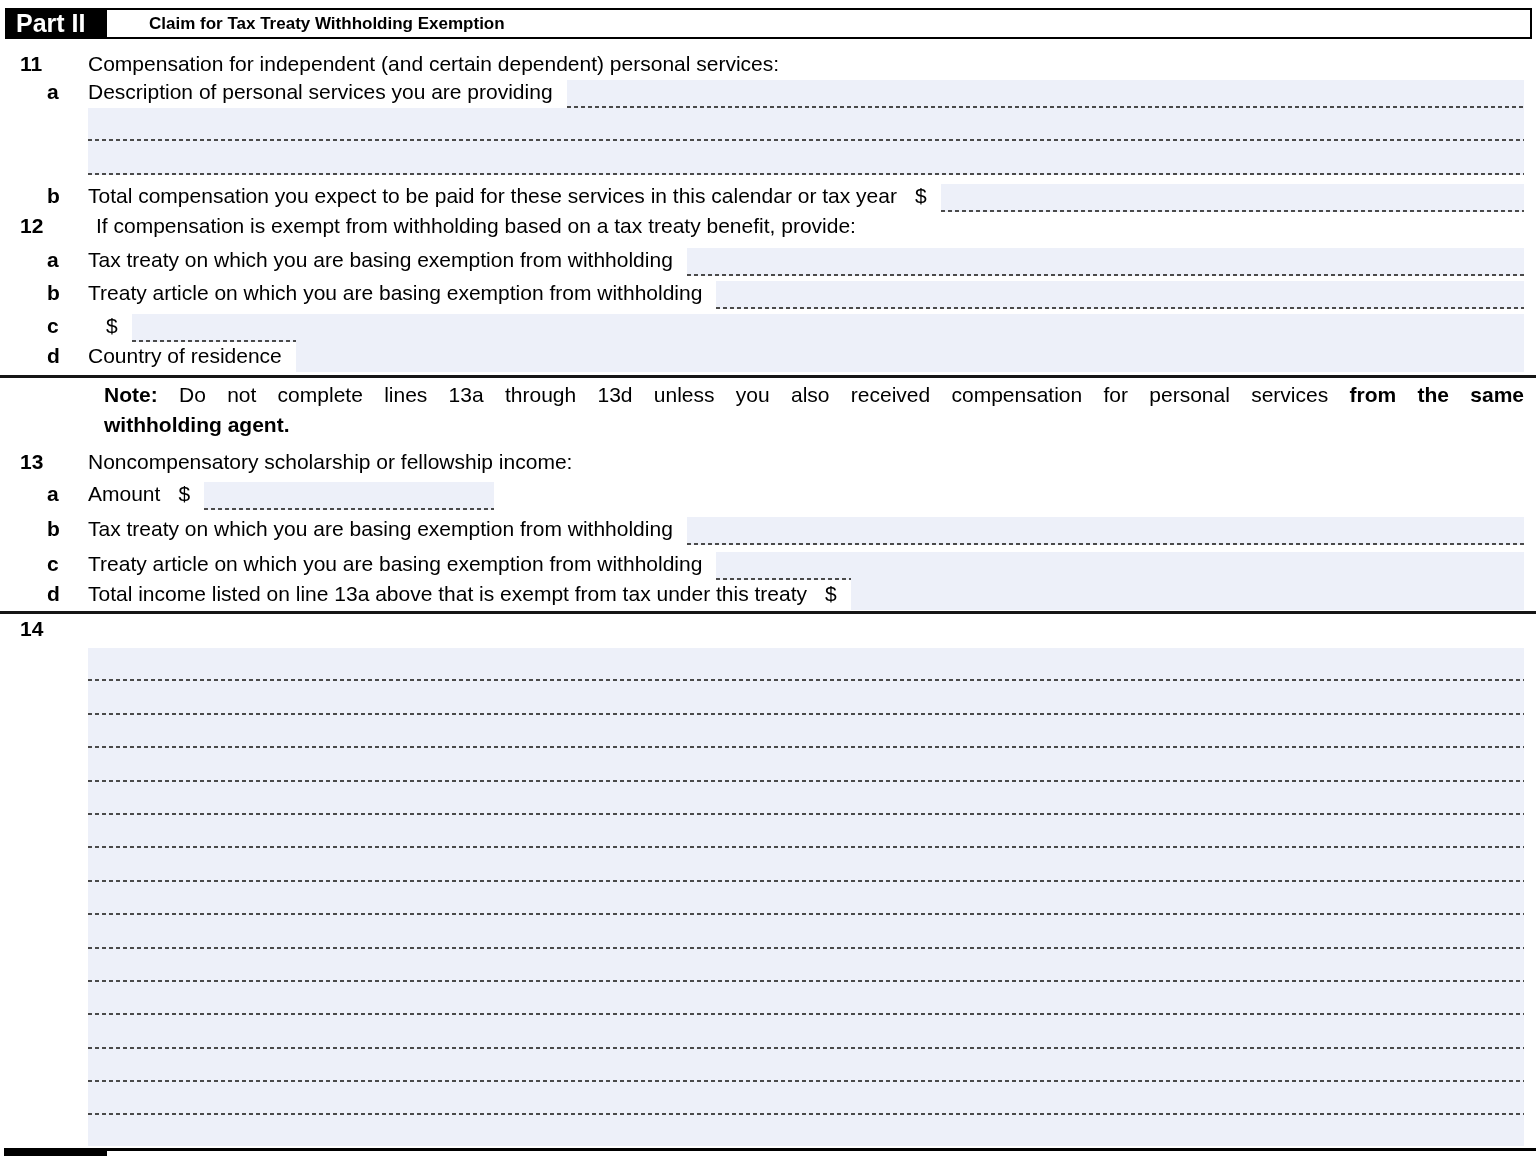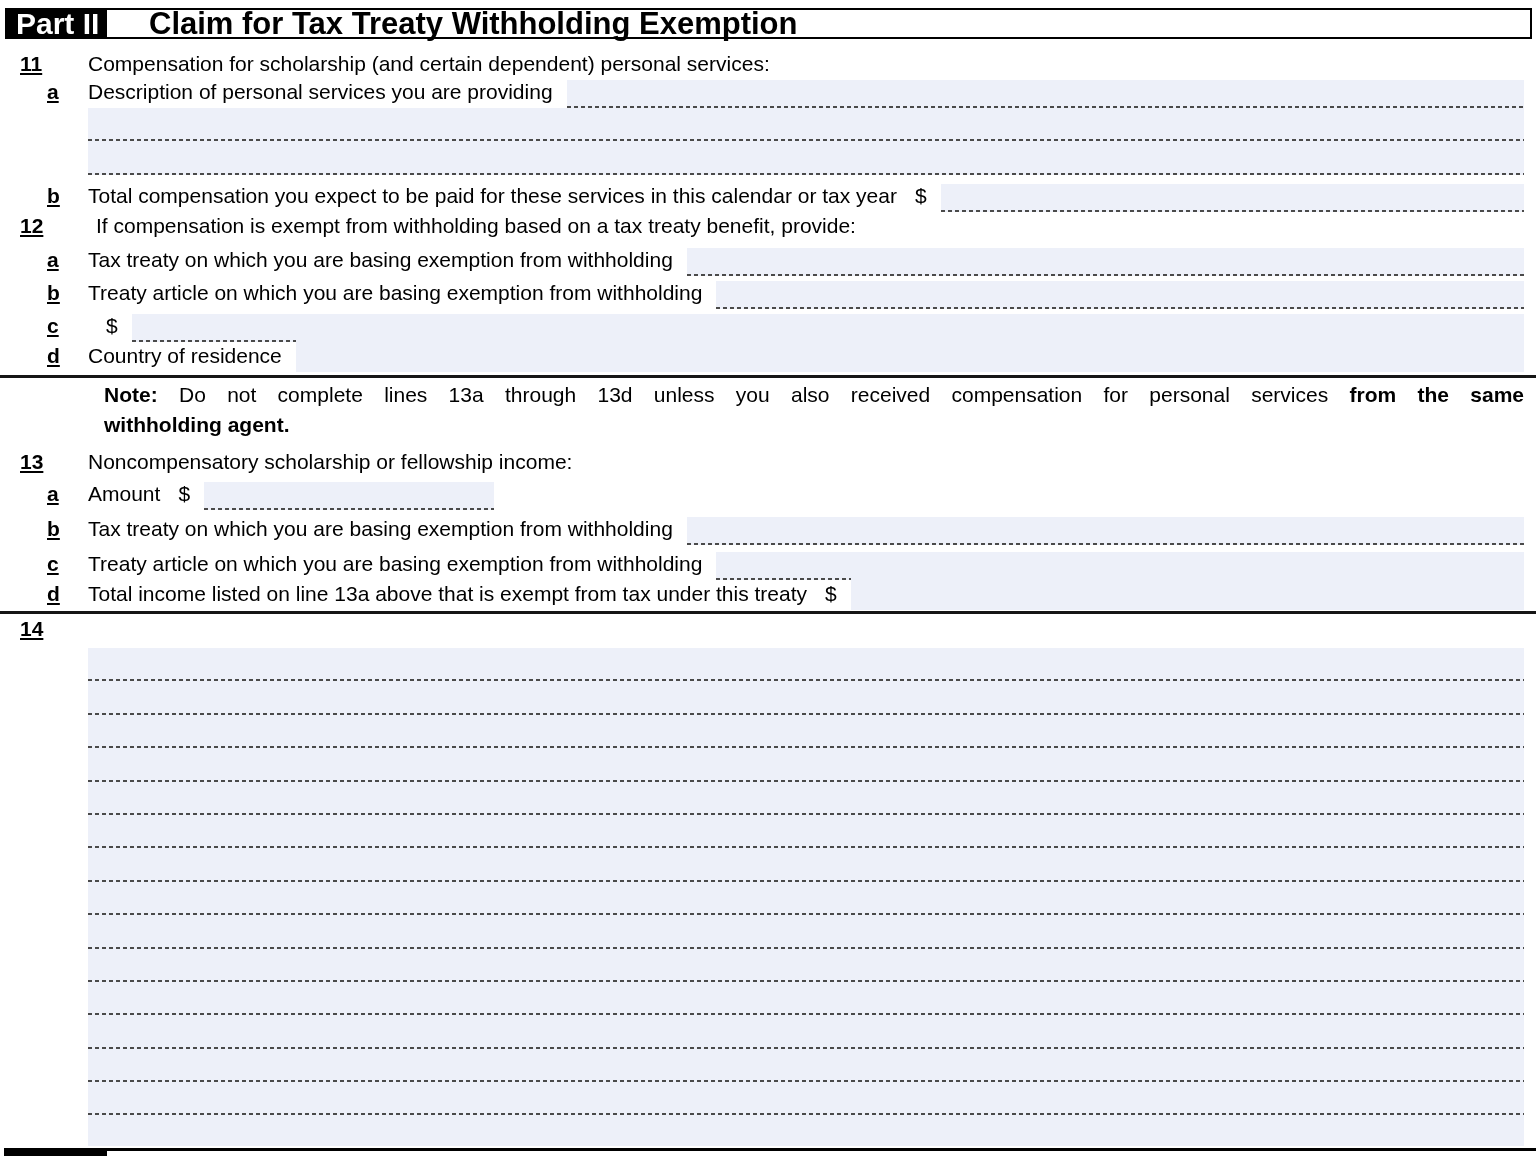--- a/index.html
+++ b/index.html
@@ -11,34 +11,34 @@
     font-size:21px;color:#000;
     overflow:hidden;
   }
   
   .part-header{
     position:absolute;left:5px;right:4px;top:8px;height:31px;
     border:2.5px solid #000;box-sizing:border-box;
     display:flex;align-items:stretch;background:#fff;
   }
   .part-label{
-    background:#000;color:#fff;font-weight:bold;font-size:30px;
+    background:#000;color:#fff;font-weight:bold;font-size:25px;
     width:100px;display:flex;align-items:center;padding-left:9px;
     box-sizing:border-box;flex:none;
   }
   .part-title{
-    font-weight:bold;font-size:31px;
+    font-weight:bold;font-size:17px;
     display:flex;align-items:center;margin-left:42px;
   }
   
   .row{
     position:absolute;left:0;right:12px;height:33px;line-height:33px;
     display:flex;align-items:baseline;white-space:nowrap;
   }
-  .gut{flex:none;width:88px;font-weight:bold;box-sizing:border-box;text-decoration:underline;}
+  .gut{flex:none;width:88px;font-weight:bold;box-sizing:border-box;}
   .gut.num{padding-left:20px;}
   .gut.ltr{padding-left:47px;}
   .lbl{flex:none;}
   .dollar{flex:none;margin-left:18px;}
   .field{
     align-self:flex-end;height:28px;background:#edf0f9;
     margin-left:14px;position:relative;
   }
   .grow{flex:1;}
   .dash::after{
@@ -100,21 +100,21 @@
 
 <div class="page">
 
   <div class="part-header">
     <div class="part-label">Part II</div>
     <div class="part-title">Claim for Tax Treaty Withholding Exemption</div>
   </div>
 
   <div class="row r11">
     <span class="gut num">11</span>
-    <span class="lbl">Compensation for scholarship (and certain dependent) personal services:</span>
+    <span class="lbl">Compensation for independent (and certain dependent) personal services:</span>
   </div>
 
   <div class="row r11a">
     <span class="gut ltr">a</span>
     <span class="lbl">Description of personal services you are providing</span>
     <div class="field grow dash"></div>
   </div>
   <div class="cont11a">
     <div class="wline1 dash"></div>
     <div class="wline2 dash"></div>

